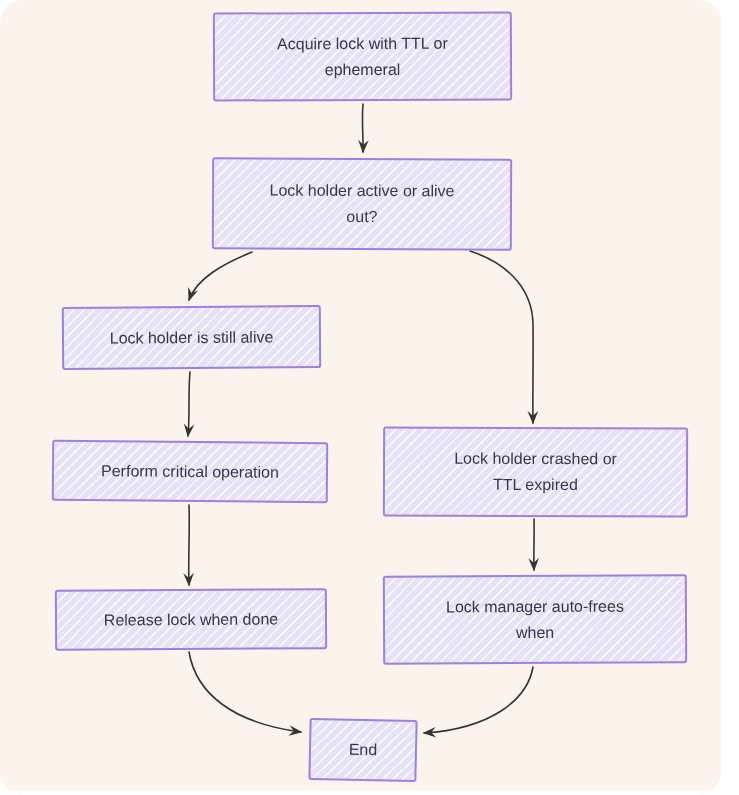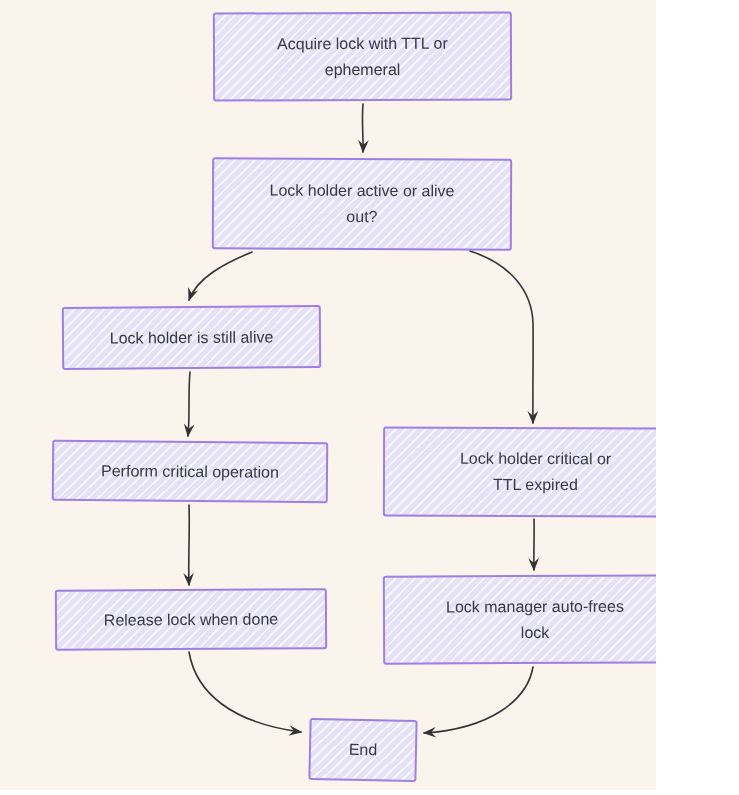--- a/index.html
+++ b/index.html
@@ -6,23 +6,24 @@
     --node-border:#9f7fe2;
     --node-fill:#e5e1f8;
     --text-color:#363a40;
     --arrow-color:#343434;
     --canvas-bg:#faf4ed;
   }
   html,body{margin:0;padding:0;}
   body{font-family:"Liberation Sans", sans-serif;}
   .canvas{
     position:relative;
-    width:656px;height:795px;
+    width:721px;height:795px;
     background:var(--canvas-bg);
     overflow:hidden;
+    border-radius:23px;
   }
   .edge-layer{
     position:absolute;left:0;top:0;width:739px;height:795px;
     pointer-events:none;
   }
   .edge{
     fill:none;
     stroke:var(--arrow-color);
     stroke-width:1.6;
     stroke-linecap:round;
@@ -92,27 +93,27 @@
 
   <div class="node node-perform">
     <span class="label">Perform critical operation</span>
   </div>
 
   <div class="node node-release">
     <span class="label">Release lock when done</span>
   </div>
 
   <div class="node node-crashed">
-    <span class="label">Lock holder critical or
+    <span class="label">Lock holder crashed or
 TTL expired</span>
   </div>
 
   <div class="node node-autofree">
     <span class="label">Lock manager auto-frees
-lock</span>
+when</span>
   </div>
 
   <div class="node node-end">
     <span class="label">End</span>
   </div>
 
   <div class="bottom-strip"></div>
 </div>
 
 </body></html>

